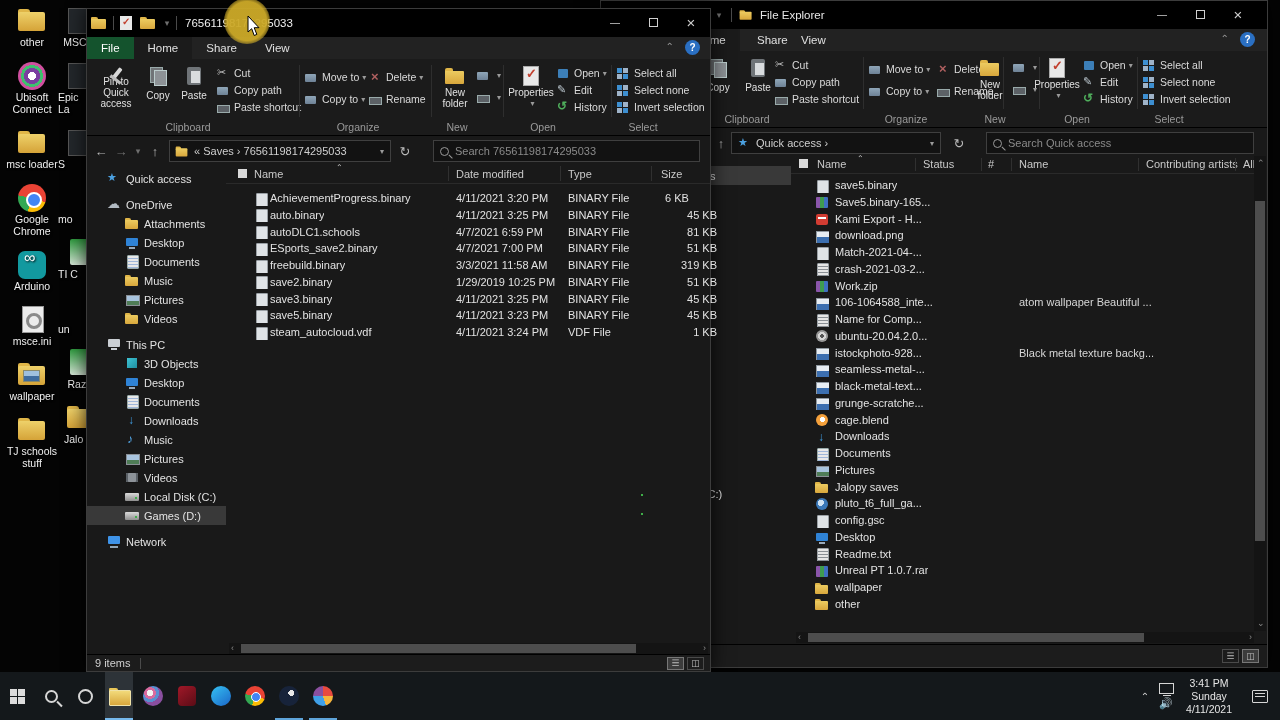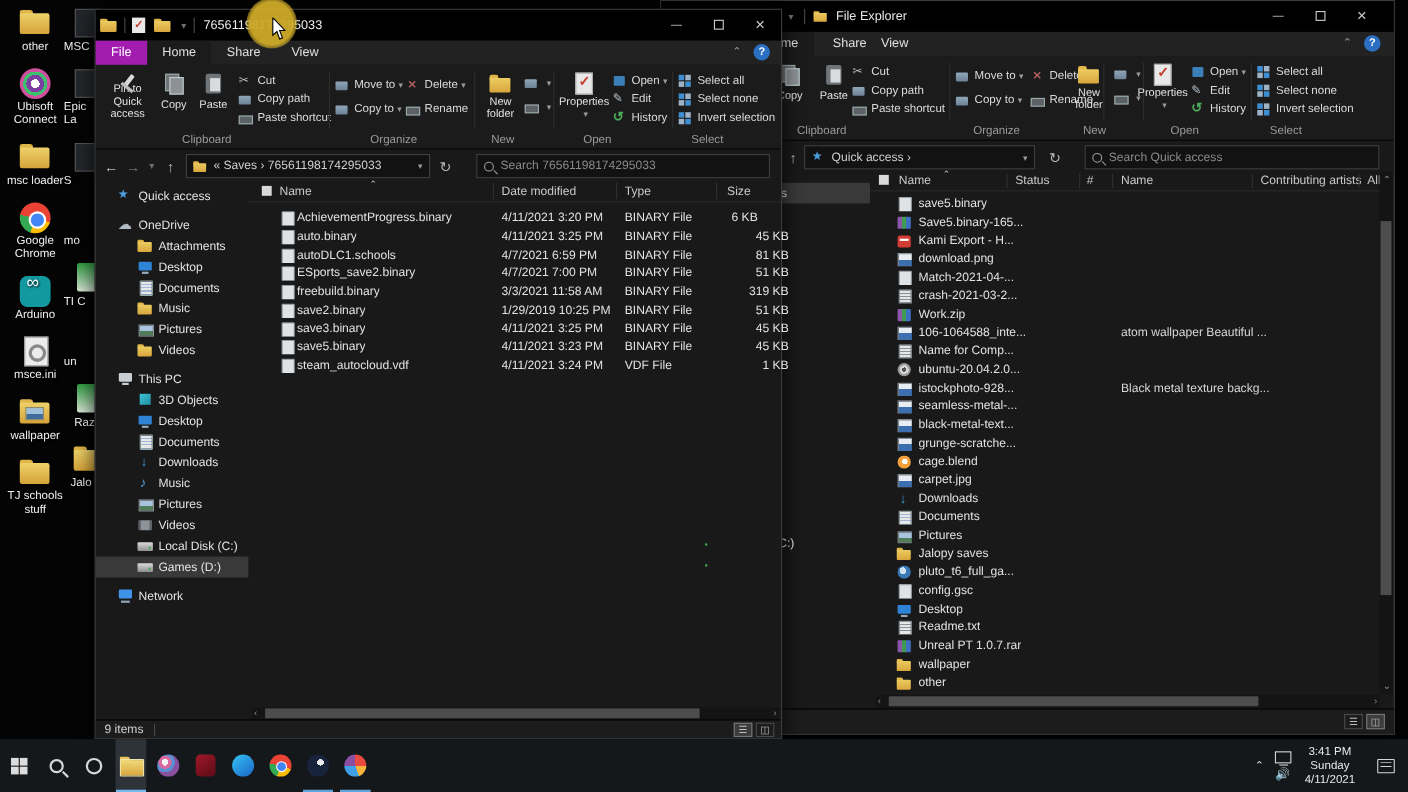--- a/index.html
+++ b/index.html
@@ -11,21 +11,21 @@
   
   .win{position:absolute;background:#191919;border:1px solid #3c3c3c;box-shadow:0 0 18px rgba(0,0,0,.8)}
   .titlebar{position:absolute;left:0;right:0;top:0;height:28px;background:#000;display:flex;align-items:center}
   .winbtns{position:absolute;top:0;right:0;height:26px;display:flex}
   .winbtn{width:38px;height:26px;display:flex;align-items:center;justify-content:center;color:#cfcfcf;font-size:12px}
   .winbtn .sq{width:9px;height:9px;border:1px solid #cfcfcf;display:block}
   .glyph-min::before{content:"\2014";font-size:10px}
   .glyph-close::before{content:"\00d7";font-size:15px}
   .tabstrip{position:absolute;left:0;right:0;height:22px;background:#222;display:flex;align-items:stretch}
   .tab{padding:0 14px;display:flex;align-items:center;color:#e0e0e0;font-size:11.5px}
-  .tab.file{background:#a21caf;color:#fff}
+  .tab.file{background:#14532d;color:#fff}
   .tab.sel{background:#1b1b1b}
   .ribbon{position:absolute;left:0;right:0;background:#1b1b1b;border-bottom:1px solid #000}
   .rgroup-label{position:absolute;bottom:2px;color:#9a9a9a;font-size:10.5px;transform:translateX(-50%)}
   .rdiv{position:absolute;top:6px;bottom:18px;width:1px;background:#2e2e2e}
   .bigbtn{position:absolute;top:4px;width:42px;height:46px;display:flex;flex-direction:column;align-items:center;color:#e0e0e0;font-size:10px;text-align:center;line-height:11px}
   .smallbtn{position:absolute;height:16px;display:flex;align-items:center;color:#dadada;font-size:10.5px;white-space:nowrap}
   .smallbtn .si{margin-right:4px}
   .caret::after{content:"\25be";color:#9a9a9a;font-size:8px;margin-left:3px}
   .addr-row{position:absolute;left:0;right:0;height:30px;background:#191919;display:flex;align-items:center}
   .navg{color:#b9b9b9;font-size:13px;width:20px;text-align:center}
@@ -236,21 +236,21 @@
       <div class="dicon">
         <span class="dic dic-folder"><span class="inner"></span></span>
         <span>TJ schools stuff</span>
       </div>
     </div>
 
   <div class="dcol" style="left:58px;top:6px;gap:13px;width:40px">
 
   <div class="dicon" style="width:40px;align-items:flex-start">
         <span class="dic dic-app-dark" style="margin-left:4px"></span>
-        <span style="width:34px;text-align:left">MSC</span>
+        <span style="width:34px;text-align:center">MSC</span>
       </div>
       <div class="dicon" style="width:40px;align-items:flex-start">
         <span class="dic dic-app-dark" style="margin-left:4px"></span>
         <span style="width:34px;text-align:left">Epic La</span>
       </div>
       <div class="dicon" style="width:40px;align-items:flex-start">
         <span class="dic dic-app-dark" style="margin-left:4px"></span>
         <span style="width:34px;text-align:left">S</span>
       </div>
       <div class="dicon" style="width:40px;align-items:flex-start">
@@ -561,25 +561,20 @@
           <span class="cell" style="left:228px;max-width:215px;color:#d6d6d6"></span>
         </div>
         <div class="brow">
           <span class="cell" style="left:24px"><span class="ic ic-img"></span></span>
           <span class="cell" style="left:44px;max-width:175px">grunge-scratche...</span>
           <span class="cell" style="left:228px;max-width:215px;color:#d6d6d6"></span>
         </div>
         <div class="brow">
           <span class="cell" style="left:24px"><span class="ic ic-blend"></span></span>
           <span class="cell" style="left:44px;max-width:175px">cage.blend</span>
-          <span class="cell" style="left:228px;max-width:215px;color:#d6d6d6"></span>
-        </div>
-        <div class="brow">
-          <span class="cell" style="left:24px"><span class="ic ic-img"></span></span>
-          <span class="cell" style="left:44px;max-width:175px">carpet.jpg</span>
           <span class="cell" style="left:228px;max-width:215px;color:#d6d6d6"></span>
         </div>
         <div class="brow">
           <span class="cell" style="left:24px"><span class="ic ic-down"></span></span>
           <span class="cell" style="left:44px;max-width:175px">Downloads</span>
           <span class="cell" style="left:228px;max-width:215px;color:#d6d6d6"></span>
         </div>
         <div class="brow">
           <span class="cell" style="left:24px"><span class="ic ic-doc"></span></span>
           <span class="cell" style="left:44px;max-width:175px">Documents</span>

